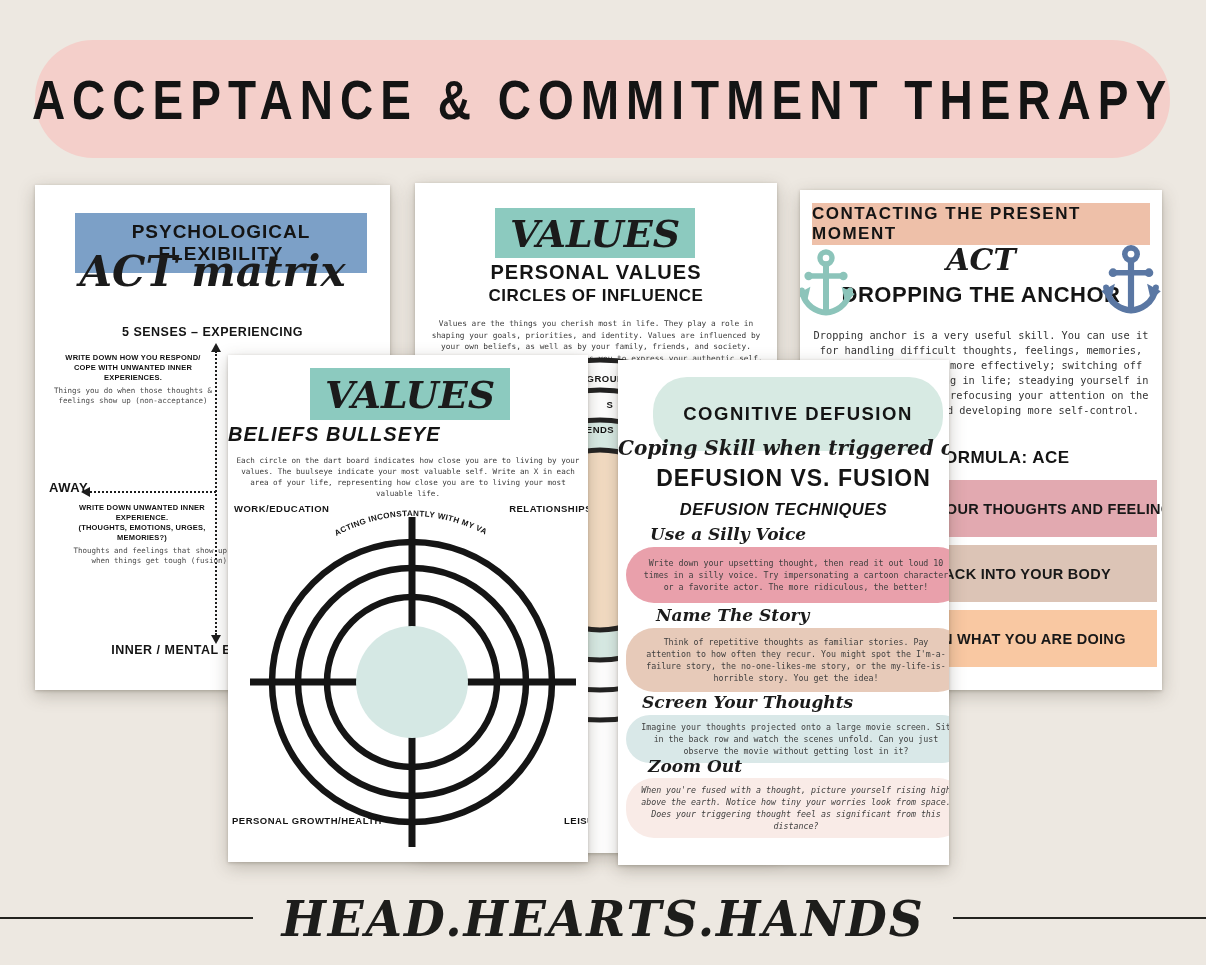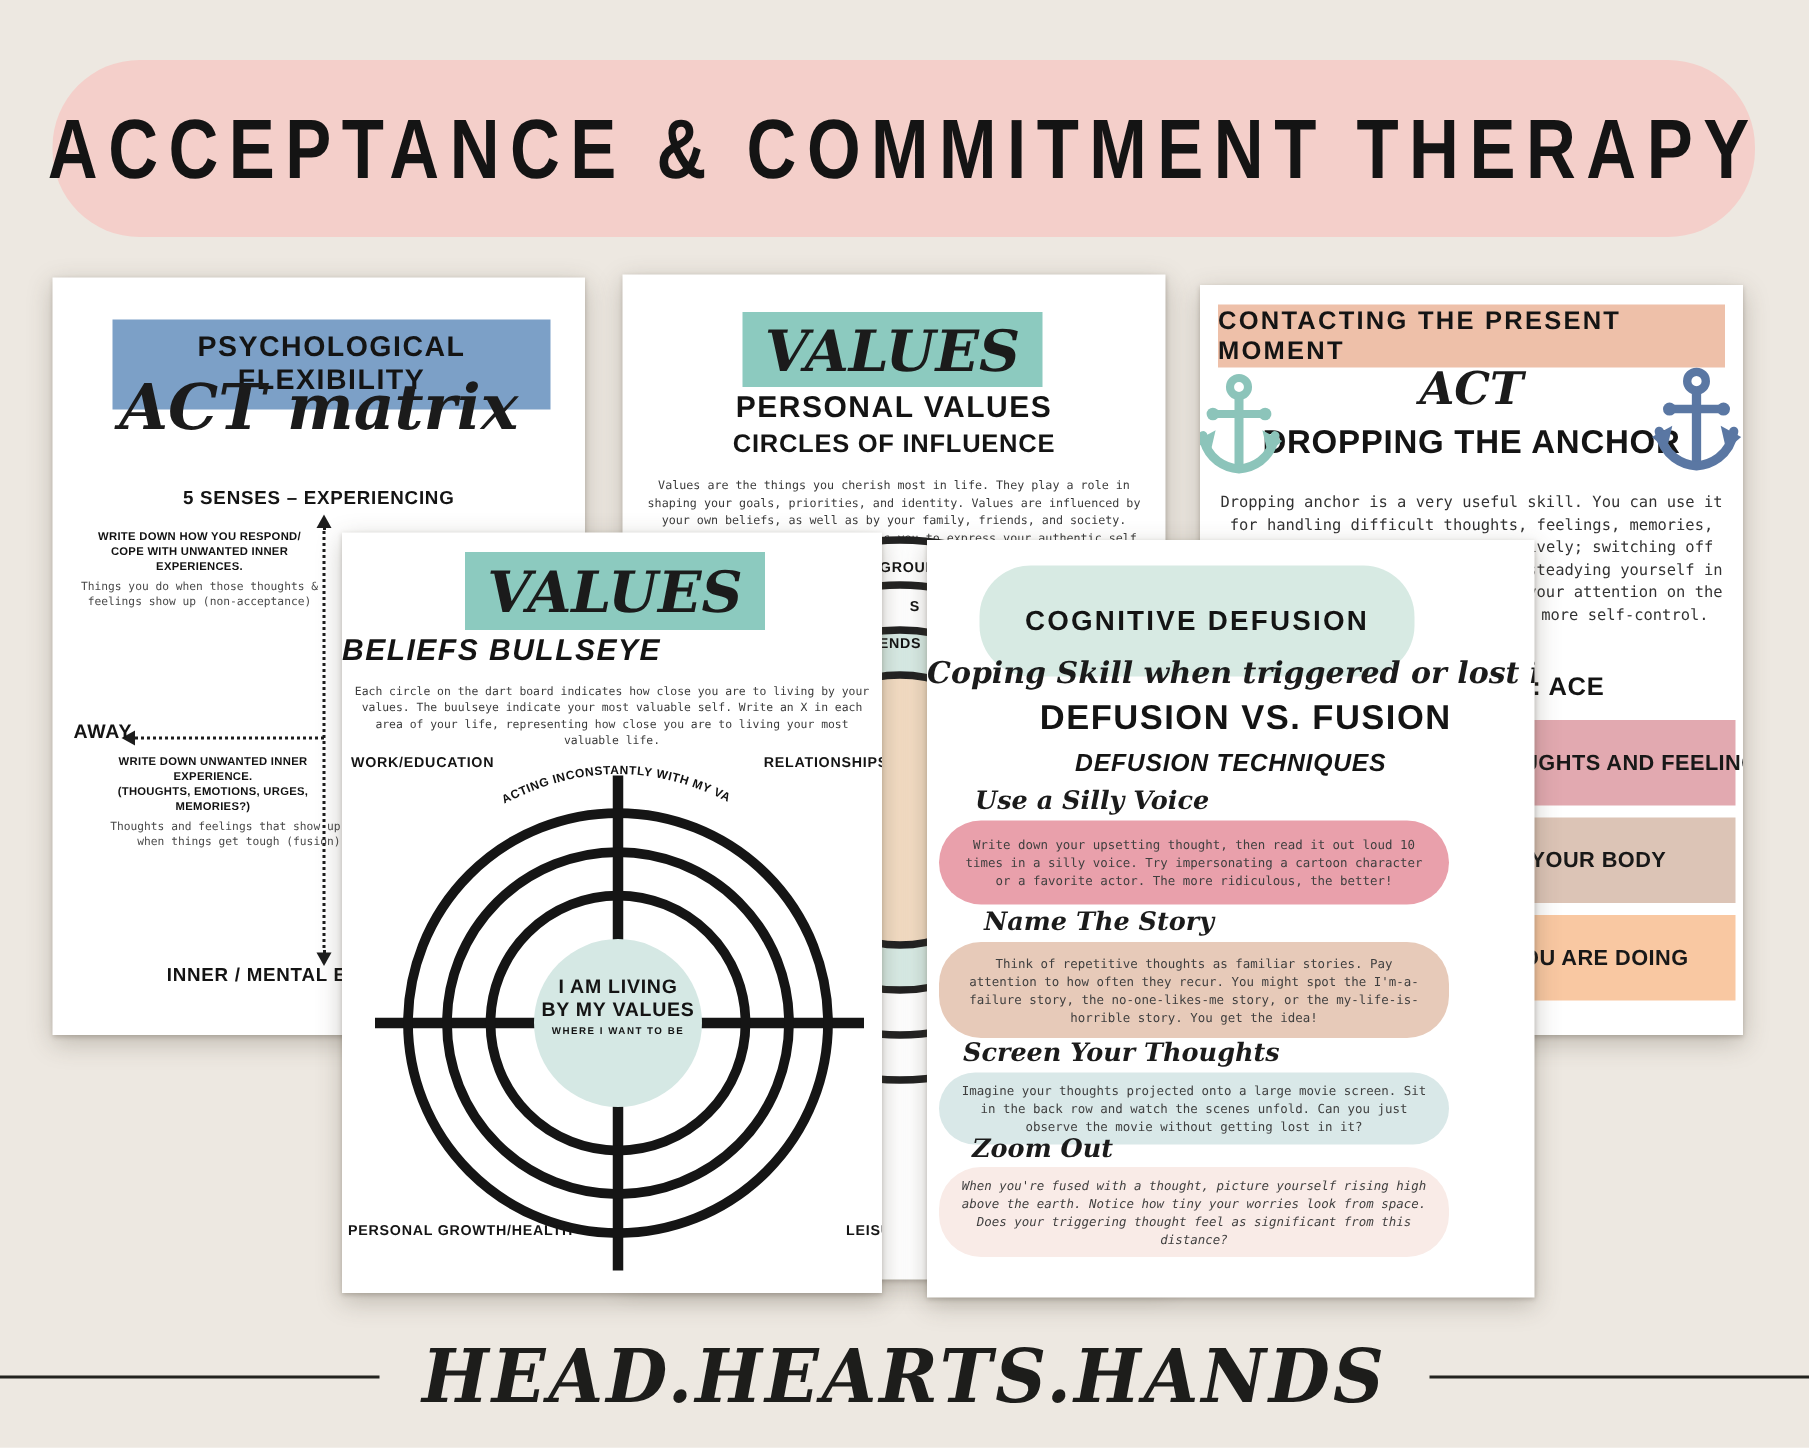--- a/index.html
+++ b/index.html
@@ -158,30 +158,25 @@
       </text>
     </svg>
     <svg class="abs" style="left:0;top:0;" width="360" height="507" viewBox="0 0 360 507">
       <line x1="184" y1="162" x2="184" y2="492" stroke="#151515" stroke-width="7"></line>
       <line x1="22" y1="327" x2="348" y2="327" stroke="#151515" stroke-width="7"></line>
       <circle cx="184" cy="327" r="140" fill="none" stroke="#151515" stroke-width="6.5"></circle>
       <circle cx="184" cy="327" r="114" fill="none" stroke="#151515" stroke-width="6.5"></circle>
       <circle cx="184" cy="327" r="85" fill="none" stroke="#151515" stroke-width="6.5"></circle>
       <circle cx="184" cy="327" r="56" fill="#d5e8e4"></circle>
     </svg>
-    <div class="abs" style="left:114px;top:295px;width:140px;text-align:center;">
-      <div class="marker" style="font-size:13px;">I AM LIVING</div>
-      <div class="marker" style="font-size:13px;">BY MY VALUES</div>
-      <div class="marker" style="font-size:6.5px;letter-spacing:1px;margin-top:4px;">WHERE I WANT TO BE</div>
-    </div>
     <div class="abs marker" style="left:4px;top:460px;font-size:9.5px;">PERSONAL GROWTH/HEALTH</div>
     <div class="abs marker" style="left:336px;top:460px;font-size:9.5px;white-space:nowrap;">LEISURE</div>
   </div>
 
-  <div class="page" style="left:618px;top:360px;width:405px;height:505px;z-index:3;">
+  <div class="page" style="left:618px;top:360px;width:331px;height:505px;z-index:3;">
     <div class="abs hdr-box" style="left: 35px; top: 17px; width: 290px; height: 74px; border-radius: 34px; background: rgb(215, 234, 227);">
       <span class="marker" style="font-size:18.5px;letter-spacing:1.5px;">COGNITIVE DEFUSION</span>
     </div>
     <div class="abs script" style="left:0;top:76px;width:100%;text-align:center;font-size:20px;white-space:nowrap;">Coping Skill when triggered or lost in thought</div>
     <div class="abs marker" style="left:0;top:105px;width:100%;text-align:center;font-size:23px;letter-spacing:1px;padding-left:10px;">DEFUSION VS. FUSION</div>
     <div class="abs marker" style="left:0;top:140px;width:100%;text-align:center;font-size:16.5px;font-style:italic;">DEFUSION TECHNIQUES</div>
 
     <div class="abs tech-name" style="left:32px;top:164px;z-index:2;">Use a Silly Voice</div>
     <div class="tech-box" style="top: 187px; height: 56px; background: rgb(233, 160, 171);">
       <div class="mono">Write down your upsetting thought, then read it out loud 10 times in a silly voice. Try impersonating a cartoon character or a favorite actor. The more ridiculous, the better!</div>

